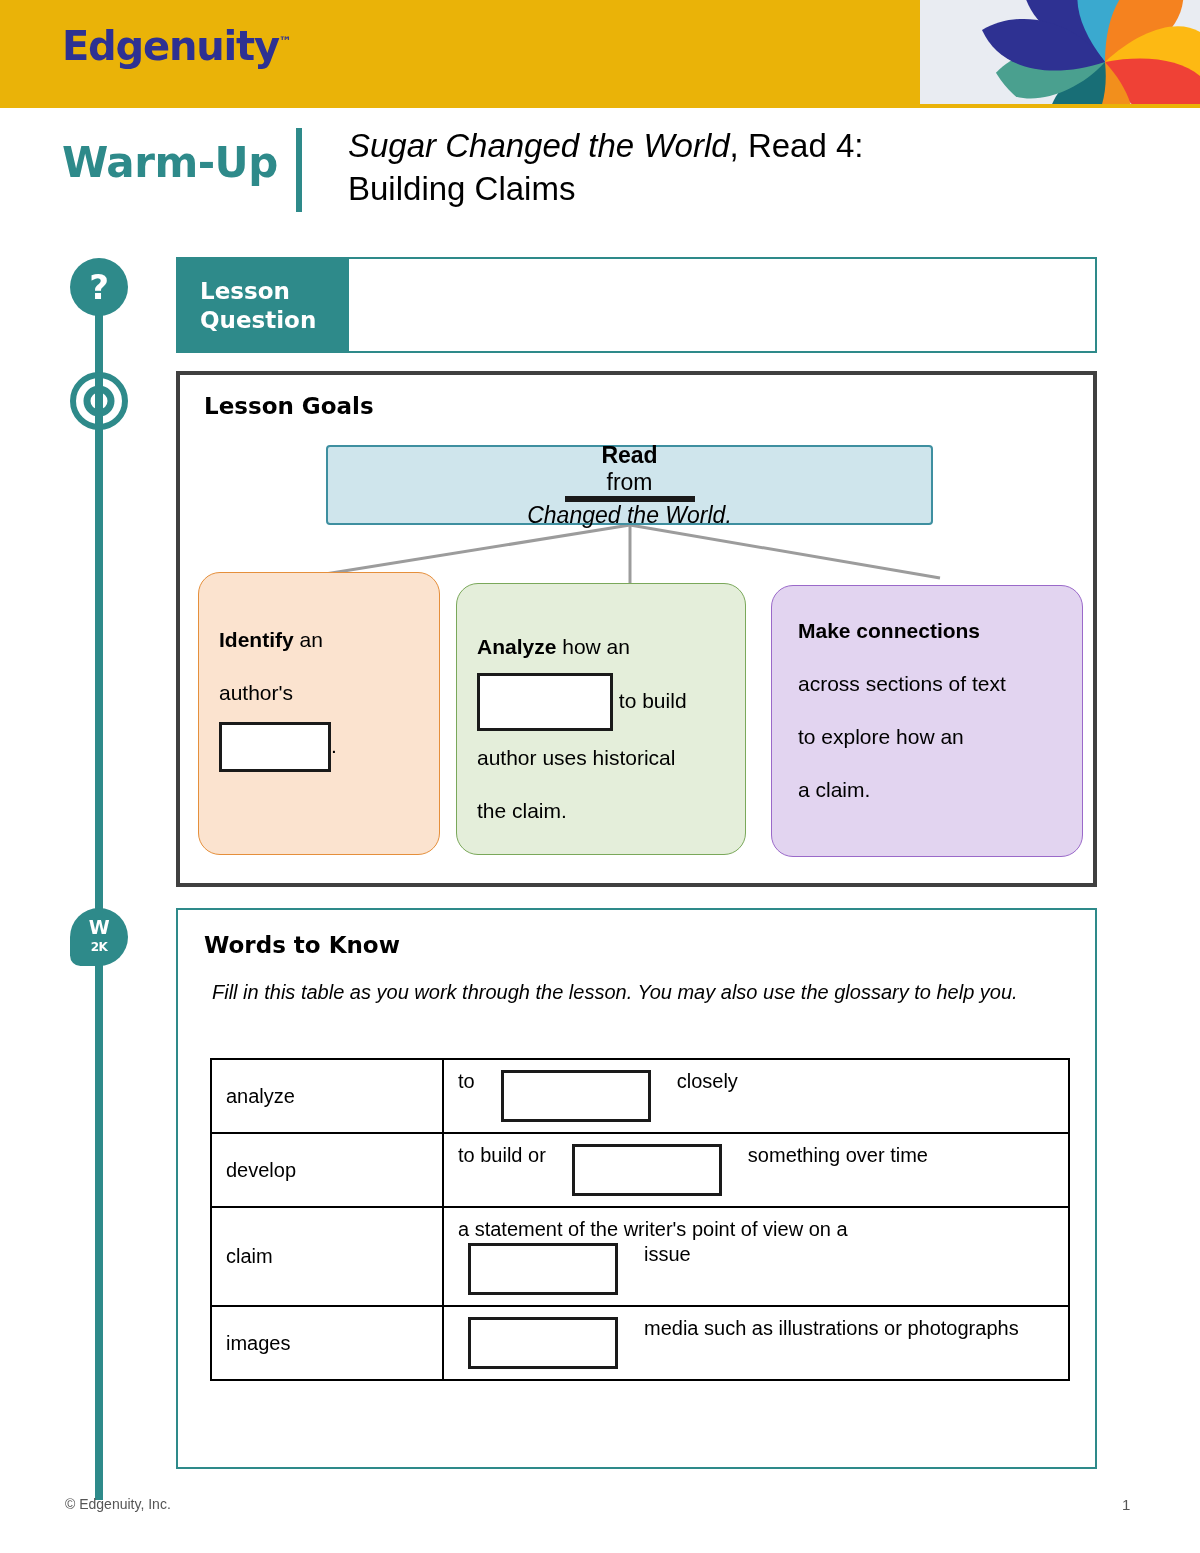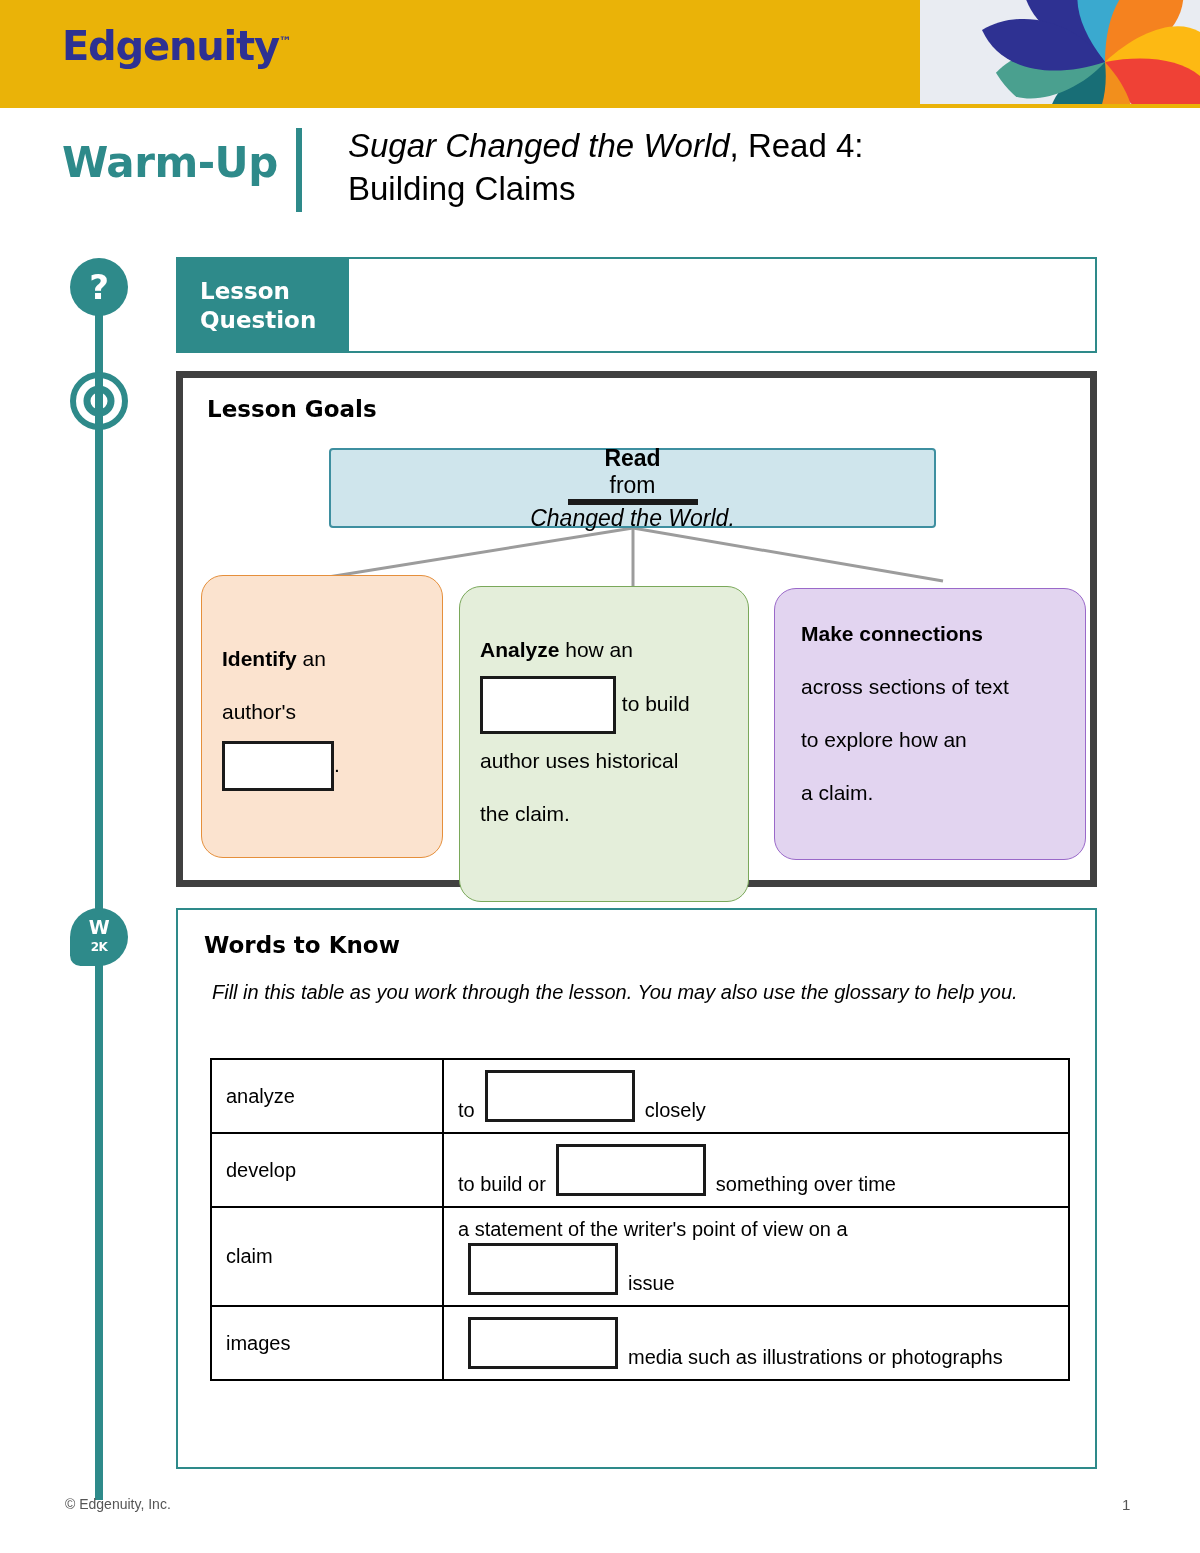--- a/index.html
+++ b/index.html
@@ -78,21 +78,21 @@
     width: 171px; height: 92px; background: #2e8a8a;
     color: #fff; font-weight: bold; font-size: 23px; line-height: 29px;
     padding: 18px 0 0 22px;
     font-family: "DejaVu Sans", sans-serif;
   }
 
   
   .goals-box {
     position: absolute; left: 176px; top: 371px;
     width: 921px; height: 516px;
-    border: 7px solid #404040; background: #fff;
+    border: 4px solid #404040; background: #fff;
   }
   .goals-title {
     position: absolute; left: 24px; top: 18px;
     font-size: 23px; font-weight: bold; color: #000;
     font-family: "DejaVu Sans", sans-serif;
   }
 
   .read-box {
     position: absolute; left: 146px; top: 70px;
     width: 607px; height: 80px;
@@ -113,24 +113,24 @@
 
   .goalcard {
     position: absolute; border-radius: 22px;
     font-size: 21px; line-height: 53px; color: #000;
     padding: 16px 20px;
   }
   .goalcard .bold { font-weight: bold; }
   .card-identify {
     left: 18px; top: 197px; width: 242px; height: 283px;
     background: #fbe3cf; border: 1.5px solid #e58f3b;
-    padding-top: 56px;
+    padding-top: 40px;
   }
   .card-analyze {
-    left: 276px; top: 208px; width: 290px; height: 316px;
+    left: 276px; top: 208px; width: 290px; height: 272px;
     background: #e4eeda; border: 1.5px solid #7aa85a;
     padding-top: 36px; 
   }
   .card-connect {
     left: 591px; top: 210px; width: 312px; height: 272px;
     background: #e2d4f0; border: 1.5px solid #9a69c9;
     padding-top: 18px; padding-left: 26px;
   }
   .blank-sm { width: 112px; height: 50px; }
   .blank-md { width: 136px; height: 58px; }
@@ -154,21 +154,21 @@
 
   table.vocab {
     position: absolute; left: 32px; top: 148px;
     width: 860px; border-collapse: collapse;
   }
   table.vocab td {
     border: 2px solid #000; font-size: 20px; color: #000;
     padding: 10px 14px; vertical-align: middle;
   }
   td.term { width: 232px; }
-  .cellflow { display: flex; align-items: flex-end; flex-wrap: wrap; gap: 0px; }
+  .cellflow { display: flex; align-items: flex-start; flex-wrap: wrap; gap: 16px; }
   .blank-cell { width: 150px; height: 52px; margin: 0 10px; }
   .row-claim-top { display: block; margin-bottom: 2px; }
 
   
   .footer-copy {
     position: absolute; left: 65px; top: 1496px;
     font-size: 14px; color: #555;
   }
   .footer-page {
     position: absolute; left: 1122px; top: 1496px;

